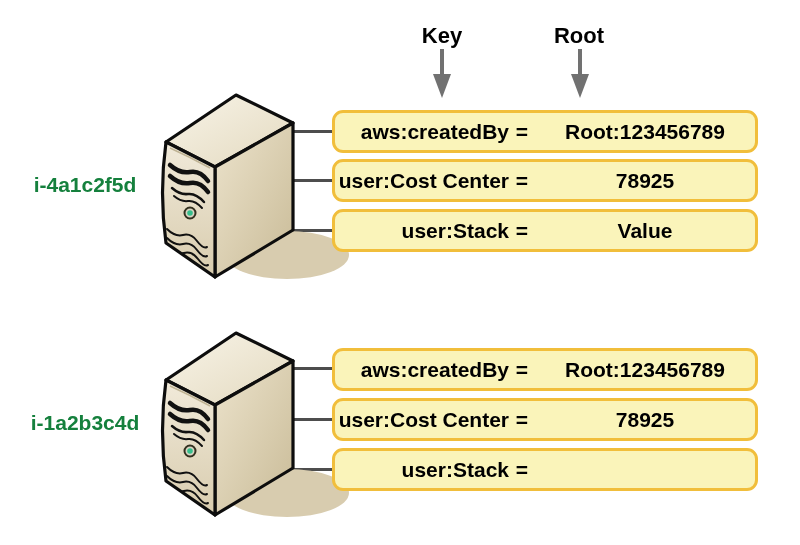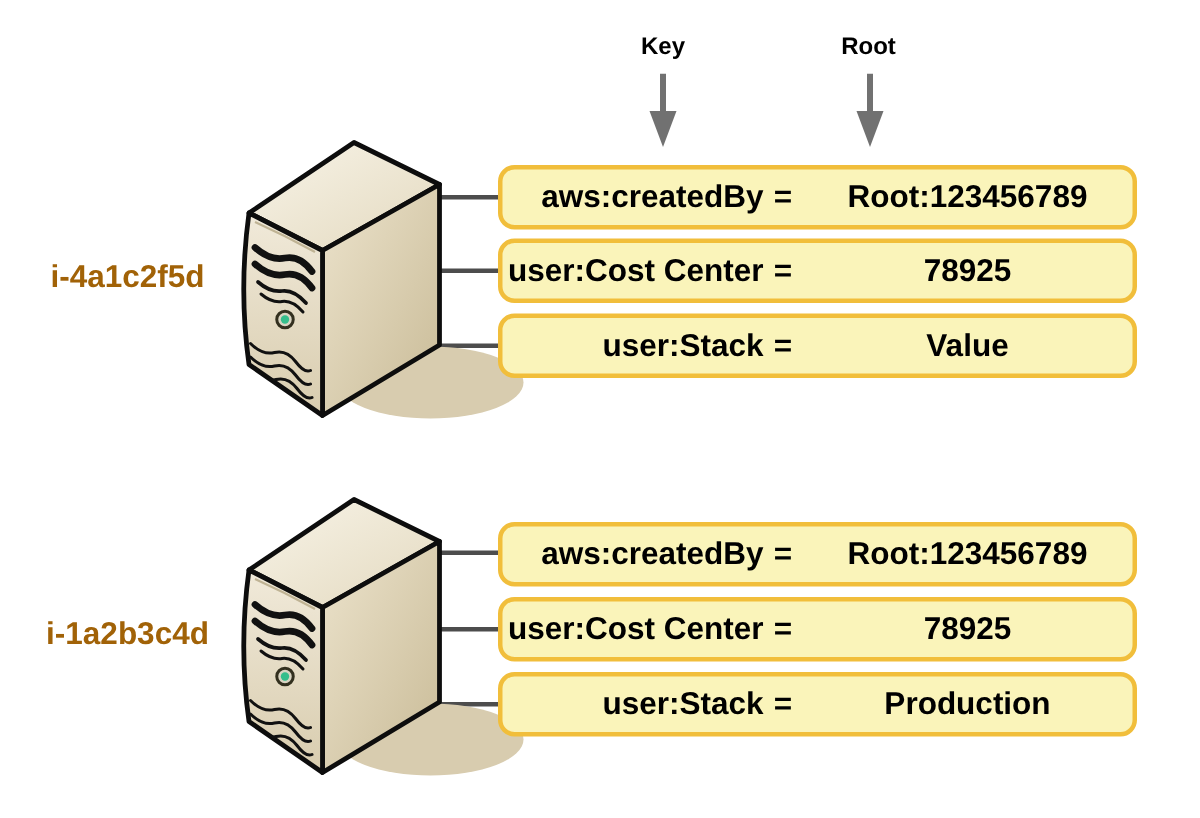--- a/index.html
+++ b/index.html
@@ -12,32 +12,32 @@
   .canvas{
     position:relative;
     width:800px;height:545px;
     background:#ffffff;
     overflow:hidden;
     font-family:"Liberation Sans","DejaVu Sans",sans-serif;
   }
   .col-label{
     position:absolute;top:23px;width:100px;
     text-align:center;
-    font-size:16px;font-weight:700;color:#000;
+    font-size:22px;font-weight:700;color:#000;
     letter-spacing:0px;
   }
   .col-label.key{left:392px;}
   .col-label.value{left:529px;}
   .down-arrow{position:absolute;top:49px;width:22px;height:50px;}
   .down-arrow.key{left:431px;}
   .down-arrow.value{left:569px;}
   .instance-label{
     position:absolute;left:5px;width:160px;
     text-align:center;
-    font-size:21px;font-weight:700;color:#a16207;
+    font-size:21px;font-weight:700;color:#15803d;
   }
   .instance-label.one{top:173px;}
   .instance-label.two{top:411px;}
   .server{position:absolute;left:160px;width:200px;height:200px;z-index:2;}
   .server.one{top:93px;}
   .server.two{top:331px;}
   .connector{
     position:absolute;left:250px;width:92px;height:3px;
     background:var(--connector);z-index:1;
   }
@@ -152,16 +152,15 @@
     <span class="tag-value">Root:123456789</span>
   </div>
   <div class="tag-box" style="top:398px">
     <span class="tag-key">user:Cost Center</span>
     <span class="tag-eq">=</span>
     <span class="tag-value">78925</span>
   </div>
   <div class="tag-box" style="top:448px">
     <span class="tag-key">user:Stack</span>
     <span class="tag-eq">=</span>
-    <span class="tag-value">Production</span>
   </div>
 
 </div>
 
 </body></html>

